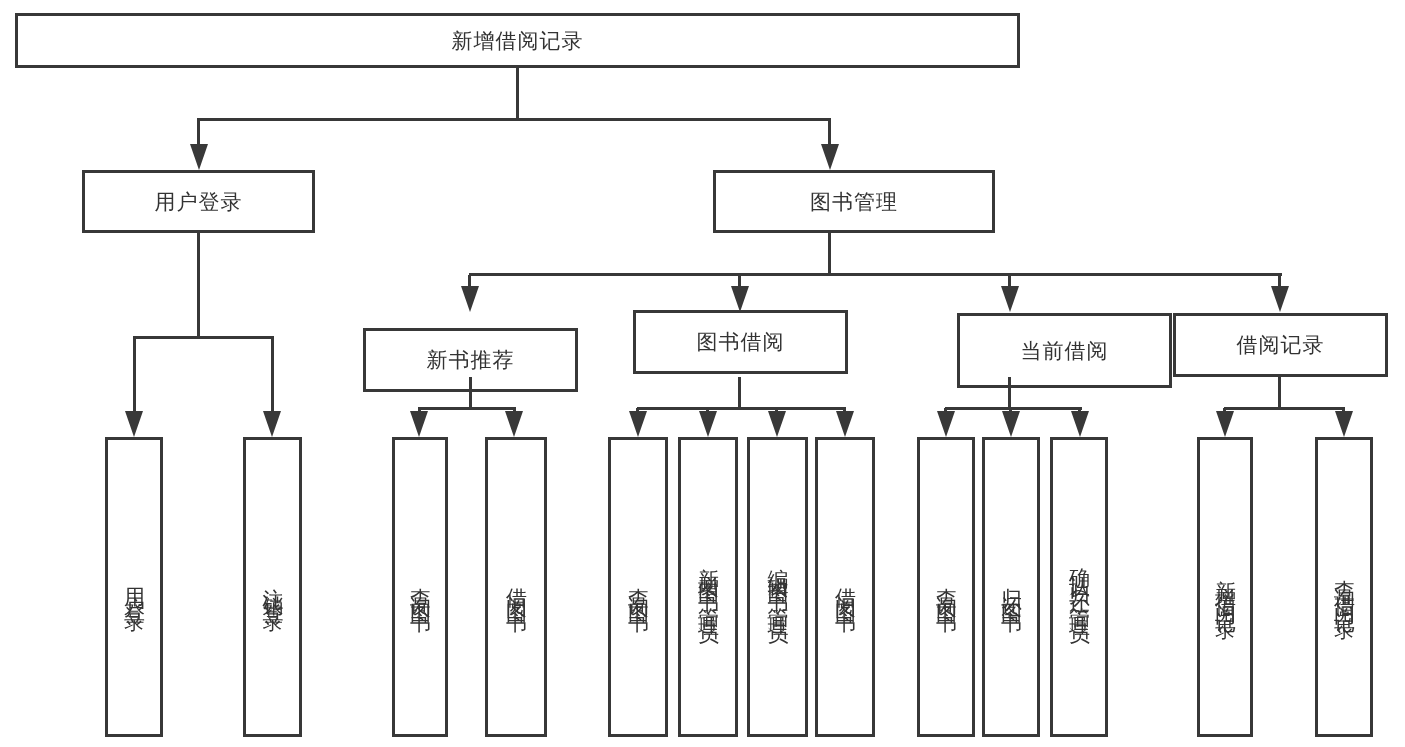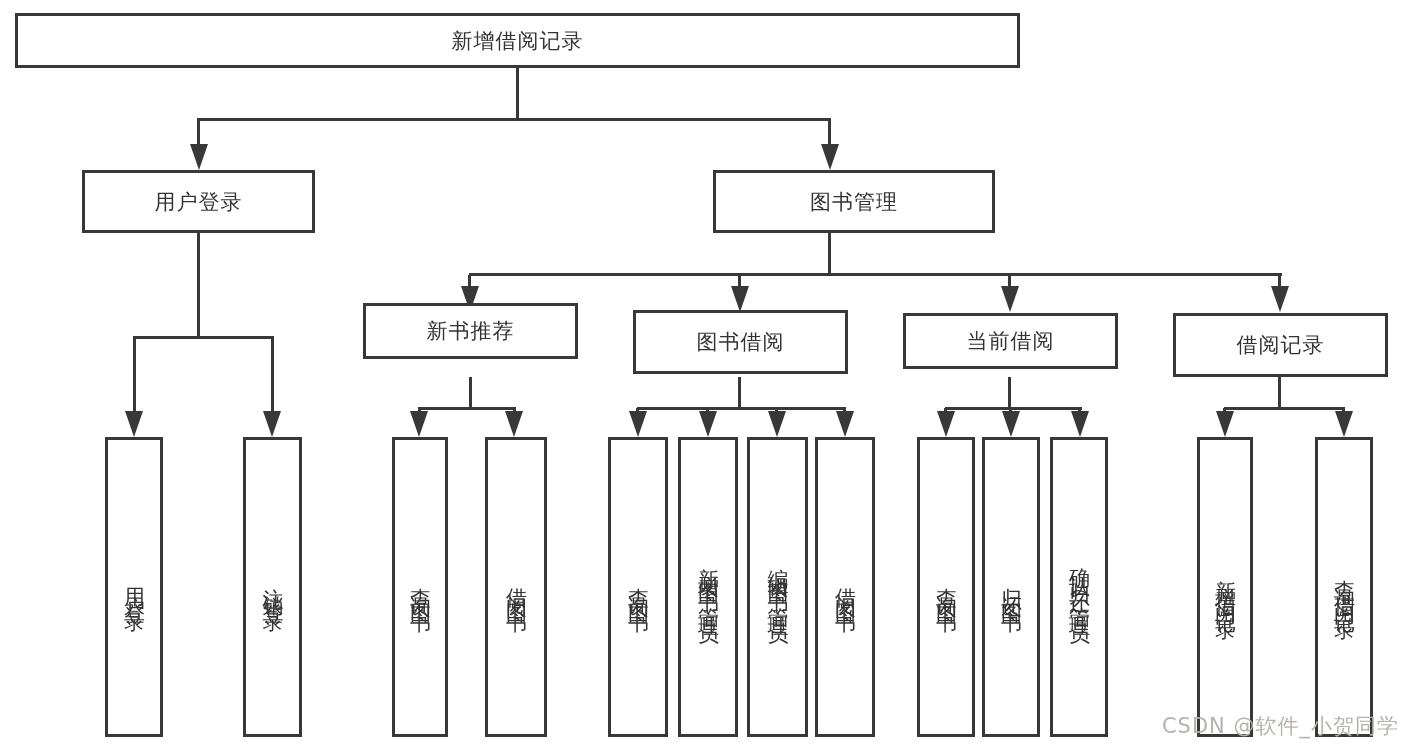--- a/index.html
+++ b/index.html
@@ -81,27 +81,27 @@
   <div class="hline" style="left:469px;top:273px;width:813px"></div>
   <div class="vline" style="left:468px;top:275px;height:12px"></div>
   <div class="arrow" style="left:461px;top:286px"></div>
   <div class="vline" style="left:738px;top:275px;height:12px"></div>
   <div class="arrow" style="left:731px;top:286px"></div>
   <div class="vline" style="left:1008px;top:275px;height:12px"></div>
   <div class="arrow" style="left:1001px;top:286px"></div>
   <div class="vline" style="left:1278px;top:275px;height:12px"></div>
   <div class="arrow" style="left:1271px;top:286px"></div>
 
-  <div class="box box-h" style="left:363px;top:303px;width:215px;height:56px">
+  <div class="box box-h" style="left:363px;top:328px;width:215px;height:64px">
     <span>新书推荐</span>
   </div>
   <div class="box box-h" style="left:633px;top:310px;width:215px;height:64px">
     <span>图书借阅</span>
   </div>
-  <div class="box box-h" style="left:903px;top:313px;width:215px;height:56px">
+  <div class="box box-h" style="left:957px;top:313px;width:215px;height:75px">
     <span>当前借阅</span>
   </div>
   <div class="box box-h" style="left:1173px;top:313px;width:215px;height:64px">
     <span>借阅记录</span>
   </div>
 
   <div class="vline" style="left:469px;top:377px;height:32px"></div>
   <div class="hline" style="left:418px;top:407px;width:98px"></div>
   <div class="vline" style="left:418px;top:408px;height:6px"></div>
   <div class="arrow" style="left:410px;top:411px"></div>
@@ -172,15 +172,14 @@
     <span class="vtext">确认归还（管理员）</span>
   </div>
 
   <div class="box leaf" style="left:1197px;top:437px;width:56px;height:300px">
     <span class="vtext">新增借阅记录</span>
   </div>
   <div class="box leaf" style="left:1315px;top:437px;width:58px;height:300px">
     <span class="vtext">查询借阅记录</span>
   </div>
 
-  <div class="watermark">CSDN @软件_小贺同学</div>
 
 </div>
 
 </body></html>

